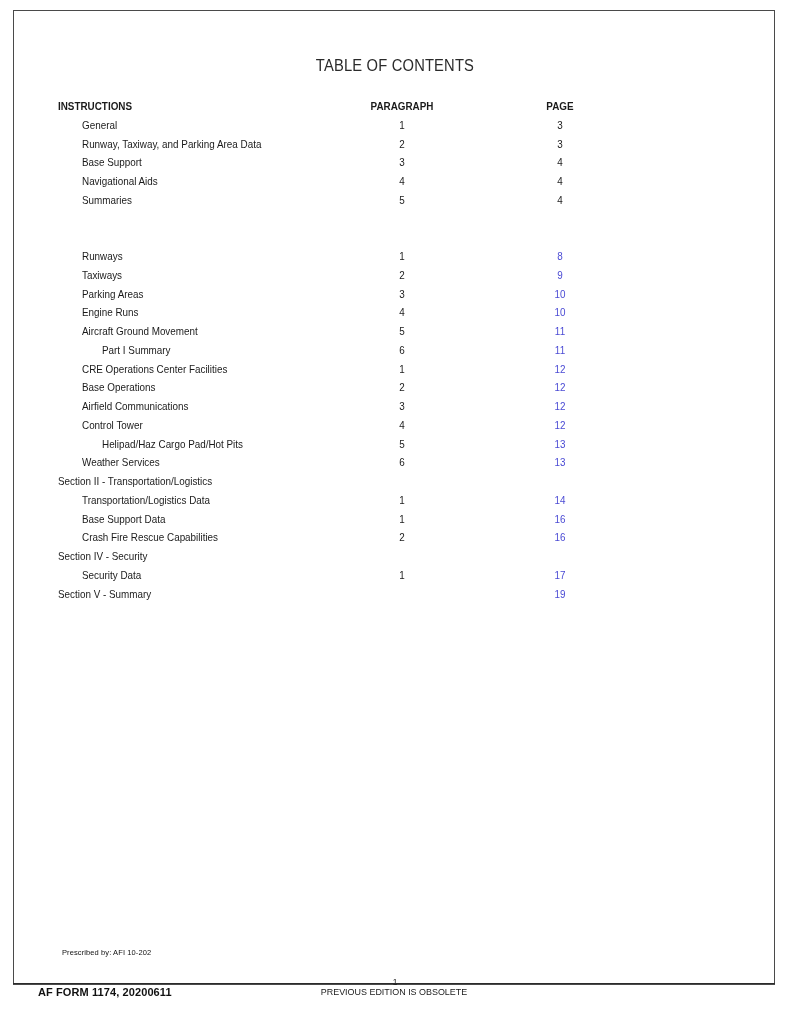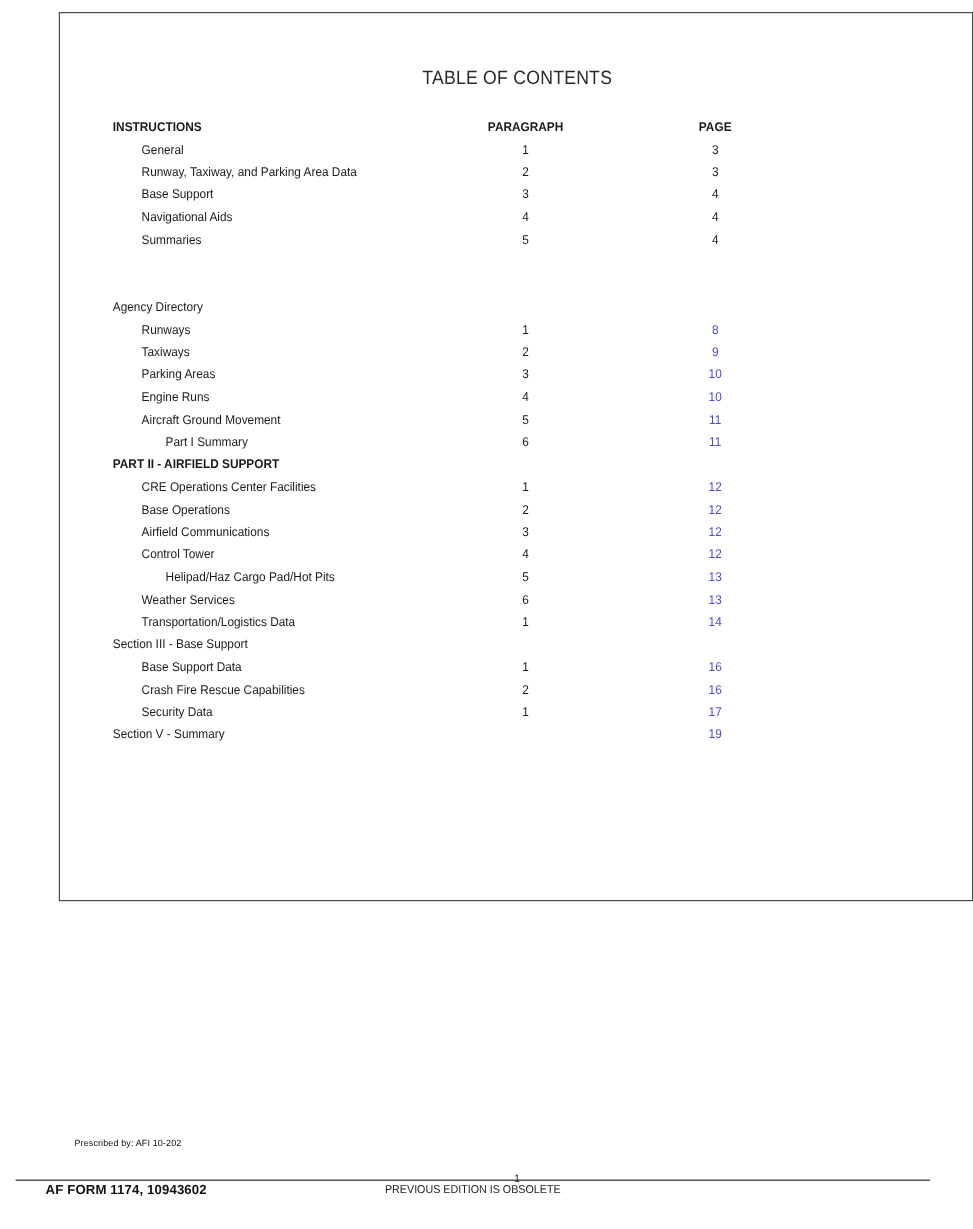--- a/index.html
+++ b/index.html
@@ -15,25 +15,24 @@
     position: relative;
     overflow: hidden;
   }
 
   
   #page-frame {
     position: absolute;
     left: 13px;
     top: 10px;
     width: 762px;
-    height: 741px;
+    height: 975px;
     border: 1.5px solid #4a4a4a;
     box-sizing: border-box;
     background: #fff;
-    margin-left: 36px;
   }
 
   
   #doc-title {
     position: absolute;
     left: 0;
     top: 46px;
     width: 762px;
     text-align: center;
     font-size: 16px;
@@ -184,25 +183,20 @@
       <div class="toc-row ind-0 spacer">
         <span class="toc-label"></span>
         <span class="toc-para"></span>
         <span class="toc-page blk"></span>
       </div>
       <div class="toc-row ind-0 spacer">
         <span class="toc-label"></span>
         <span class="toc-para"></span>
         <span class="toc-page blk"></span>
       </div>
-      <div class="toc-row ind-0">
-        <span class="toc-label">Agency Directory</span>
-        <span class="toc-para"></span>
-        <span class="toc-page blk"></span>
-      </div>
       <div class="toc-row ind-1">
         <span class="toc-label">Runways</span>
         <span class="toc-para">1</span>
         <span class="toc-page lnk">8</span>
       </div>
       <div class="toc-row ind-1">
         <span class="toc-label">Taxiways</span>
         <span class="toc-para">2</span>
         <span class="toc-page lnk">9</span>
       </div>
@@ -219,25 +213,20 @@
       <div class="toc-row ind-1">
         <span class="toc-label">Aircraft Ground Movement</span>
         <span class="toc-para">5</span>
         <span class="toc-page lnk">11</span>
       </div>
       <div class="toc-row ind-2">
         <span class="toc-label">Part I Summary</span>
         <span class="toc-para">6</span>
         <span class="toc-page lnk">11</span>
       </div>
-      <div class="toc-row ind-0 bold">
-        <span class="toc-label">PART II - AIRFIELD SUPPORT</span>
-        <span class="toc-para"></span>
-        <span class="toc-page blk"></span>
-      </div>
       <div class="toc-row ind-1">
         <span class="toc-label">CRE Operations Center Facilities</span>
         <span class="toc-para">1</span>
         <span class="toc-page lnk">12</span>
       </div>
       <div class="toc-row ind-1">
         <span class="toc-label">Base Operations</span>
         <span class="toc-para">2</span>
         <span class="toc-page lnk">12</span>
       </div>
@@ -254,54 +243,59 @@
       <div class="toc-row ind-2">
         <span class="toc-label">Helipad/Haz Cargo Pad/Hot Pits</span>
         <span class="toc-para">5</span>
         <span class="toc-page lnk">13</span>
       </div>
       <div class="toc-row ind-1">
         <span class="toc-label">Weather Services</span>
         <span class="toc-para">6</span>
         <span class="toc-page lnk">13</span>
       </div>
+      <div class="toc-row ind-0">
+        <span class="toc-label">Section II - Transportation/Logistics</span>
+        <span class="toc-para"></span>
+        <span class="toc-page blk"></span>
+      </div>
       <div class="toc-row ind-1">
         <span class="toc-label">Transportation/Logistics Data</span>
         <span class="toc-para">1</span>
         <span class="toc-page lnk">14</span>
-      </div>
-      <div class="toc-row ind-0">
-        <span class="toc-label">Section III - Base Support</span>
-        <span class="toc-para"></span>
-        <span class="toc-page blk"></span>
       </div>
       <div class="toc-row ind-1">
         <span class="toc-label">Base Support Data</span>
         <span class="toc-para">1</span>
         <span class="toc-page lnk">16</span>
       </div>
       <div class="toc-row ind-1">
         <span class="toc-label">Crash Fire Rescue Capabilities</span>
         <span class="toc-para">2</span>
         <span class="toc-page lnk">16</span>
       </div>
+      <div class="toc-row ind-0">
+        <span class="toc-label">Section IV - Security</span>
+        <span class="toc-para"></span>
+        <span class="toc-page blk"></span>
+      </div>
       <div class="toc-row ind-1">
         <span class="toc-label">Security Data</span>
         <span class="toc-para">1</span>
         <span class="toc-page lnk">17</span>
       </div>
       <div class="toc-row ind-0">
         <span class="toc-label">Section V - Summary</span>
         <span class="toc-para"></span>
         <span class="toc-page lnk">19</span>
       </div>
     </div>
 
   <div id="footer-pagenum">1</div>
 </div>
 
 <div id="footer-rule"></div>
 
-<div id="footer-left">AF FORM 1174, 10943602</div>
+<div id="footer-left">AF FORM 1174, 20200611</div>
 
 <div id="footer-sub">Prescribed by: AFI 10-202</div>
 
 <div id="footer-center">PREVIOUS EDITION IS OBSOLETE</div>
 
 </body></html>

